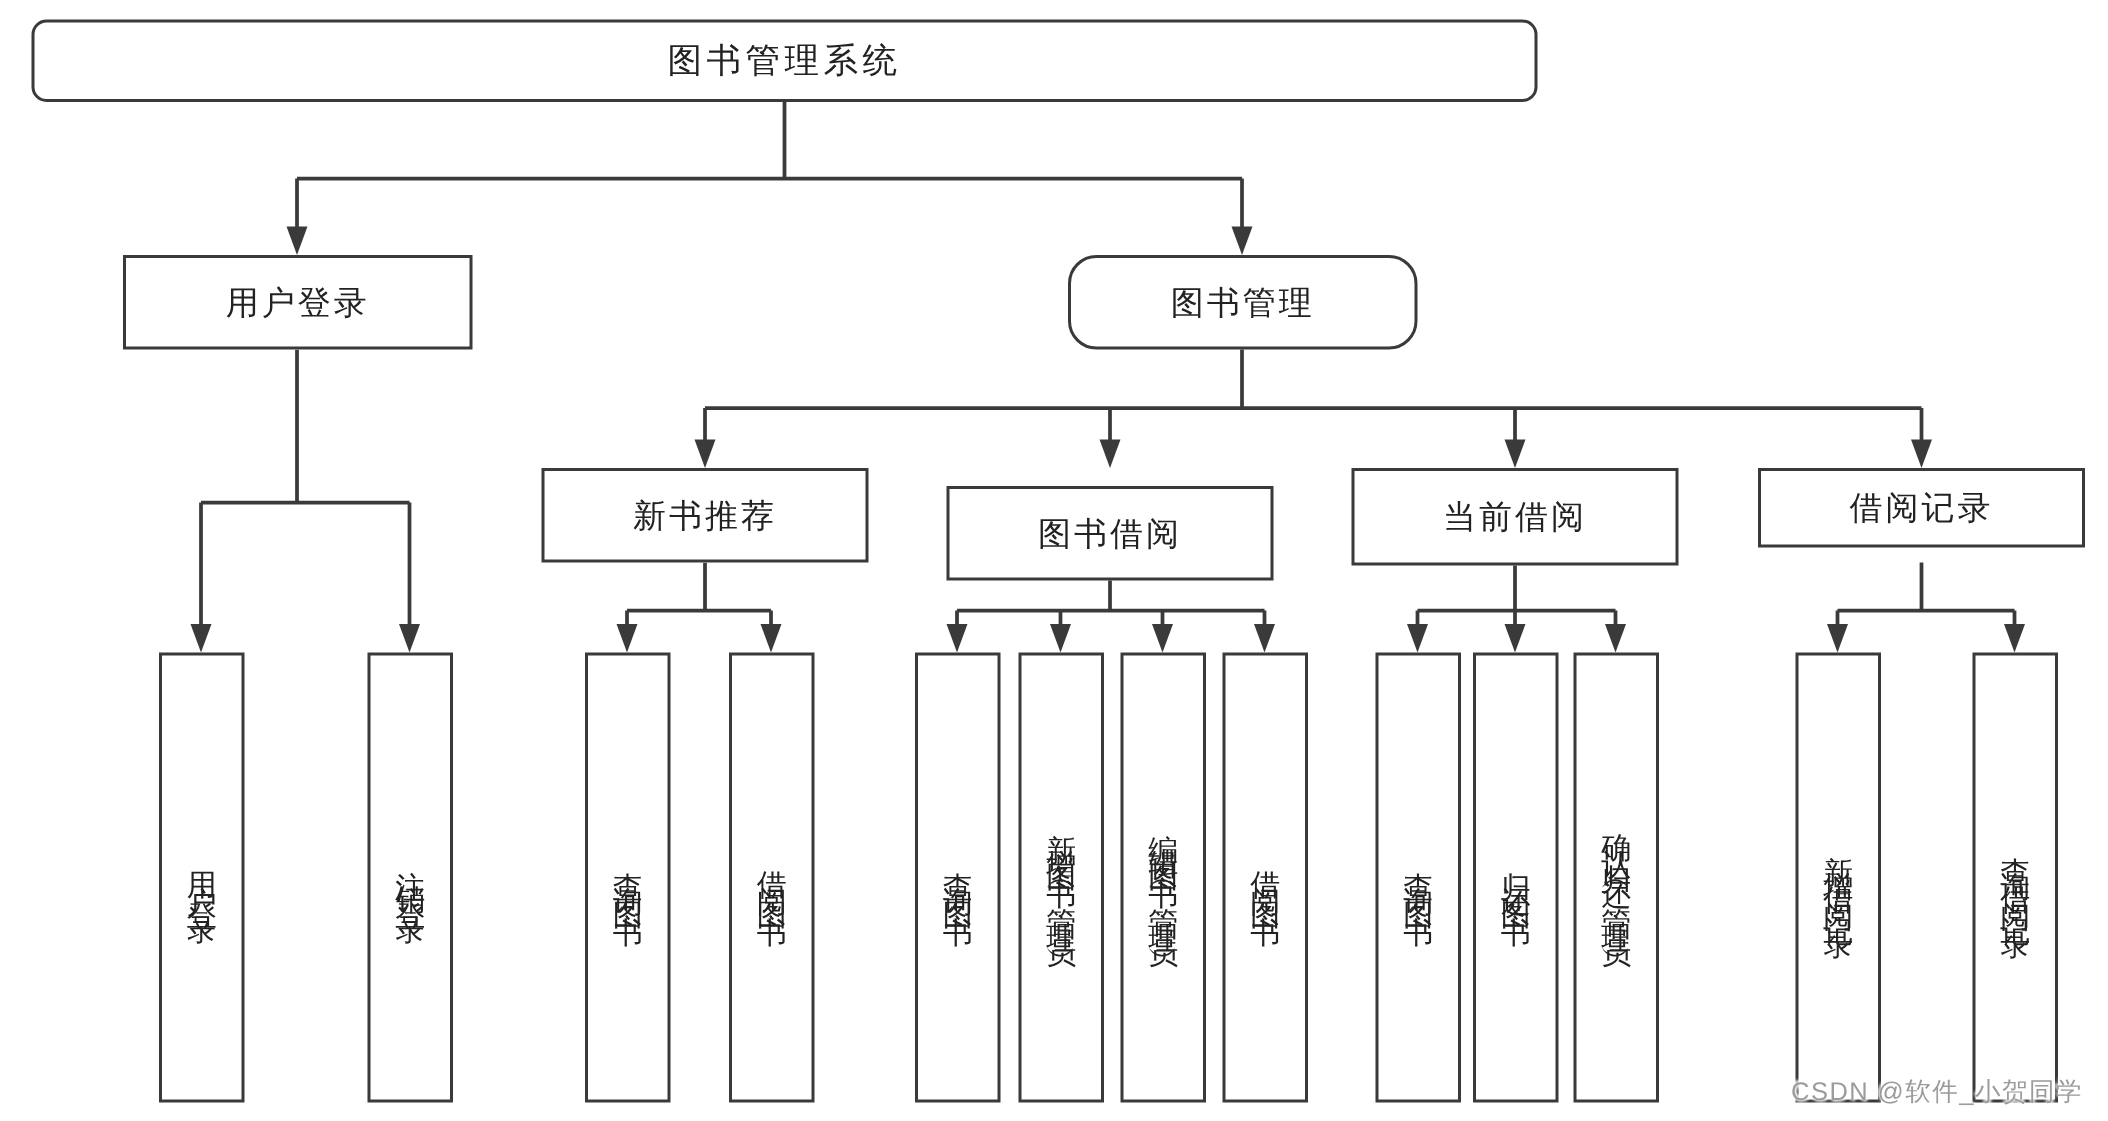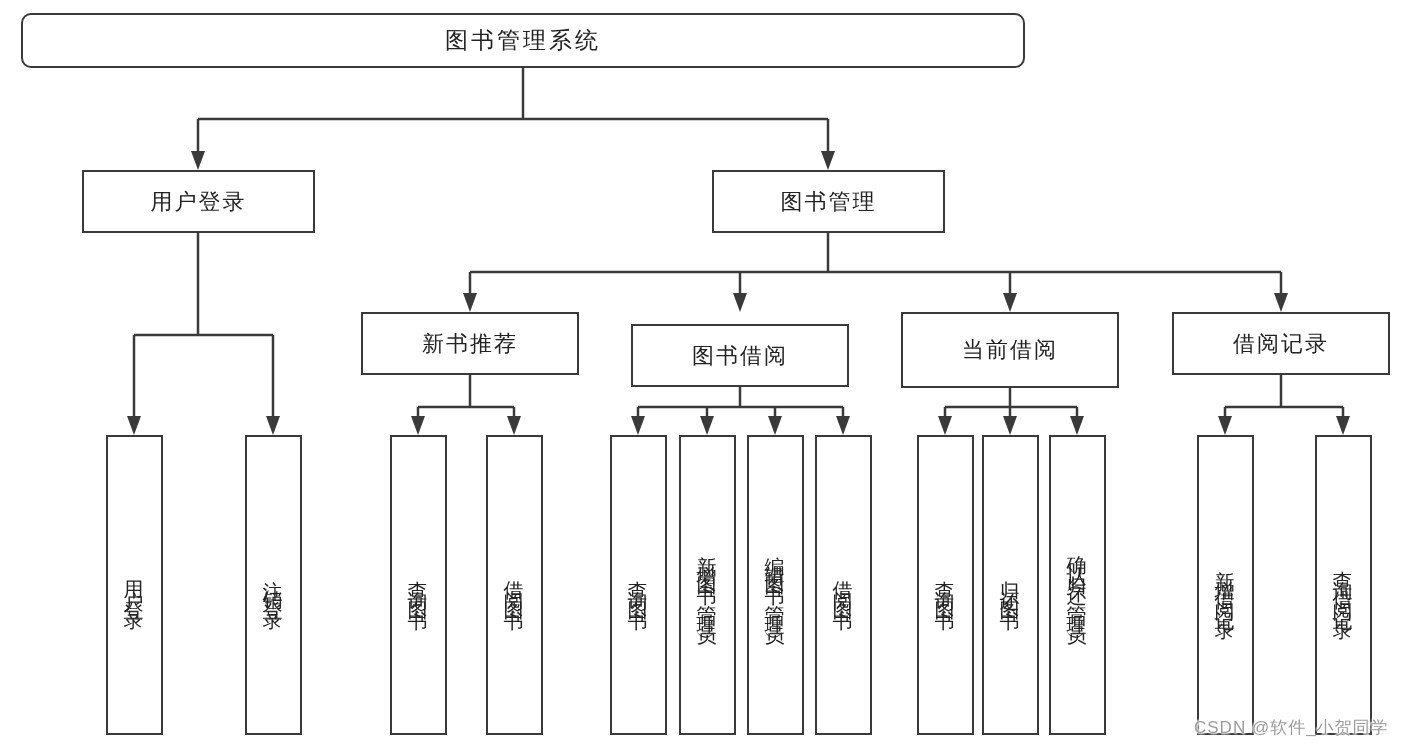--- a/index.html
+++ b/index.html
@@ -96,34 +96,34 @@
     </g>
   </svg>
 
   <div class="node h-node root-node" style="left:21px;top:13px;width:1004px;height:55px;">
     <span>图书管理系统</span>
   </div>
 
   <div class="node h-node" style="left:82px;top:170px;width:233px;height:63px;">
     <span>用户登录</span>
   </div>
-  <div class="node h-node" style="left:712px;top:170px;width:233px;height:63px;">
+  <div class="node h-node" style="left:712px;top:170px;width:233px;height:63px;border-radius:19px;">
     <span>图书管理</span>
   </div>
 
   <div class="node h-node" style="left:361px;top:312px;width:218px;height:63px;">
     <span>新书推荐</span>
   </div>
   <div class="node h-node" style="left:631px;top:324px;width:218px;height:63px;">
     <span>图书借阅</span>
   </div>
-  <div class="node h-node" style="left:901px;top:312px;width:218px;height:76px;">
+  <div class="node h-node" style="left:901px;top:312px;width:218px;height:65px;">
     <span>当前借阅</span>
   </div>
-  <div class="node h-node" style="left:1172px;top:312px;width:218px;height:63px;">
+  <div class="node h-node" style="left:1172px;top:312px;width:218px;height:53px;">
     <span>借阅记录</span>
   </div>
 
   <div class="node v-node" style="left:105.5px;top:435px;width:57px;height:300px;">
     <span>用户登录</span>
   </div>
   <div class="node v-node" style="left:244.5px;top:435px;width:57px;height:300px;">
     <span>注销登录</span>
   </div>
   <div class="node v-node" style="left:389.5px;top:435px;width:57px;height:300px;">

